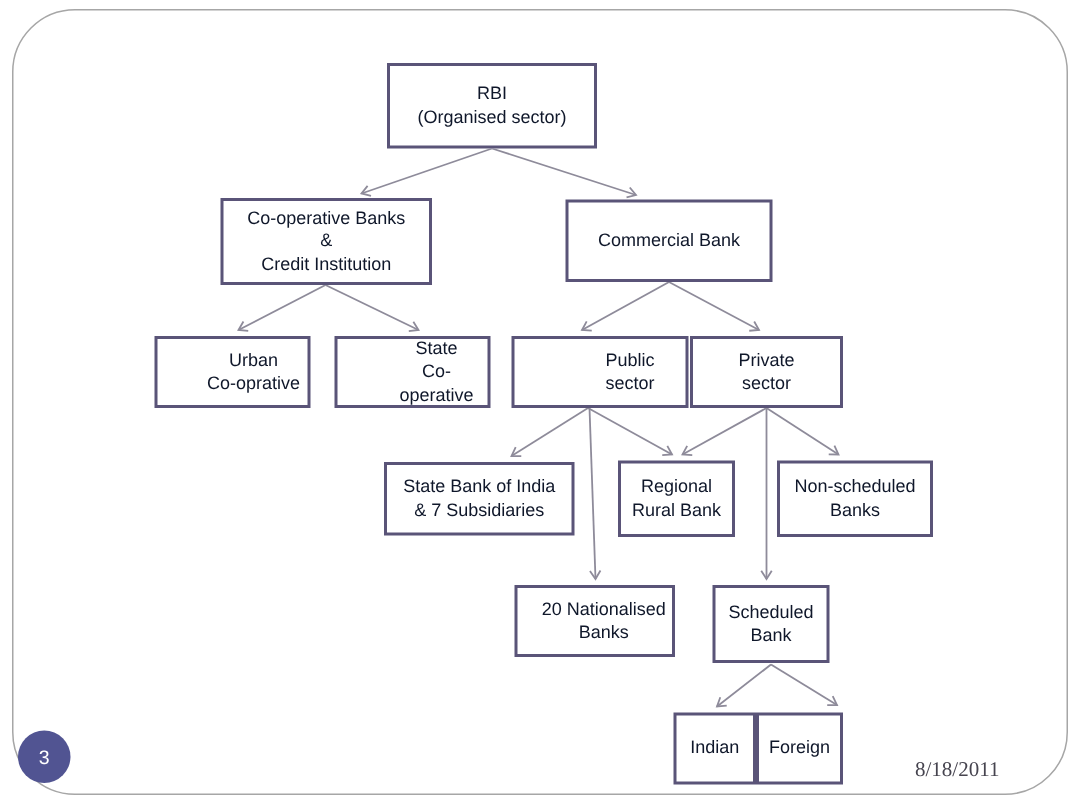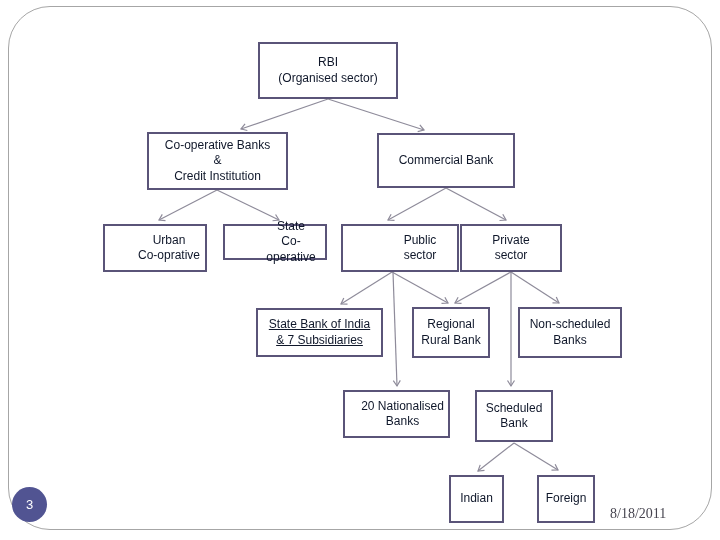--- a/index.html
+++ b/index.html
@@ -56,30 +56,30 @@
     align-items: center;
     justify-content: center;
     text-align: center;
     white-space: pre-line;
     font-family: "Liberation Sans", sans-serif;
   }
   .n-rbi          { left: 258px; top: 42px;  width: 140px; height: 57px; }
   .n-coop         { left: 147px; top: 132px; width: 141px; height: 58px; }
   .n-commercial   { left: 377px; top: 133px; width: 138px; height: 55px; }
   .n-urban        { left: 103px; top: 224px; width: 104px; height: 48px; padding-left: 28px; }
-  .n-state        { left: 223px; top: 224px; width: 104px; height: 36px; padding-left: 32px; }
+  .n-state        { left: 223px; top: 224px; width: 104px; height: 48px; padding-left: 32px; }
   .n-public       { left: 341px; top: 224px; width: 118px; height: 48px; padding-left: 40px; }
   .n-private      { left: 460px; top: 224px; width: 102px; height: 48px; }
-  .n-sbi          { left: 256px; top: 308px; width: 127px; height: 49px; text-decoration: underline; }
+  .n-sbi          { left: 256px; top: 308px; width: 127px; height: 49px; }
   .n-rrb          { left: 412px; top: 307px; width: 78px;  height: 51px; }
   .n-nonsched     { left: 518px; top: 307px; width: 104px; height: 51px; }
   .n-nationalised { left: 343px; top: 390px; width: 107px; height: 48px; padding-left: 12px; }
   .n-scheduled    { left: 475px; top: 390px; width: 78px;  height: 52px; }
   .n-indian       { left: 449px; top: 475px; width: 55px;  height: 48px; }
-  .n-foreign      { left: 537px; top: 475px; width: 58px;  height: 48px; }
+  .n-foreign      { left: 504px; top: 475px; width: 58px;  height: 48px; }
   .page-badge {
     position: absolute;
     left: 12px;
     top: 487px;
     width: 35px;
     height: 35px;
     border-radius: 50%;
     background: #515492;
     color: #ffffff;
     font-size: 13px;

